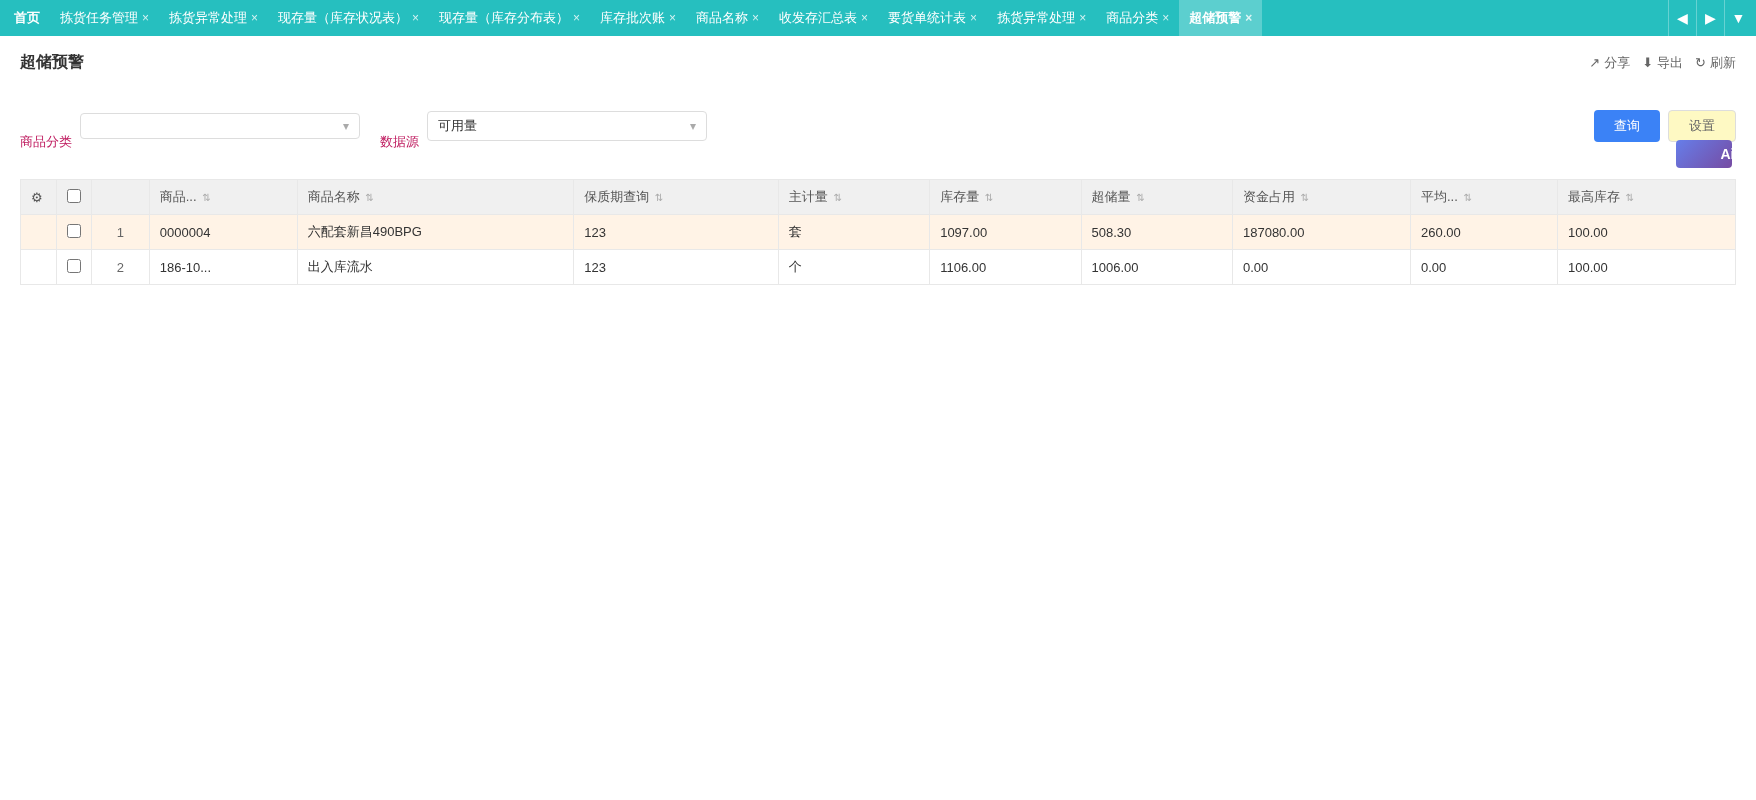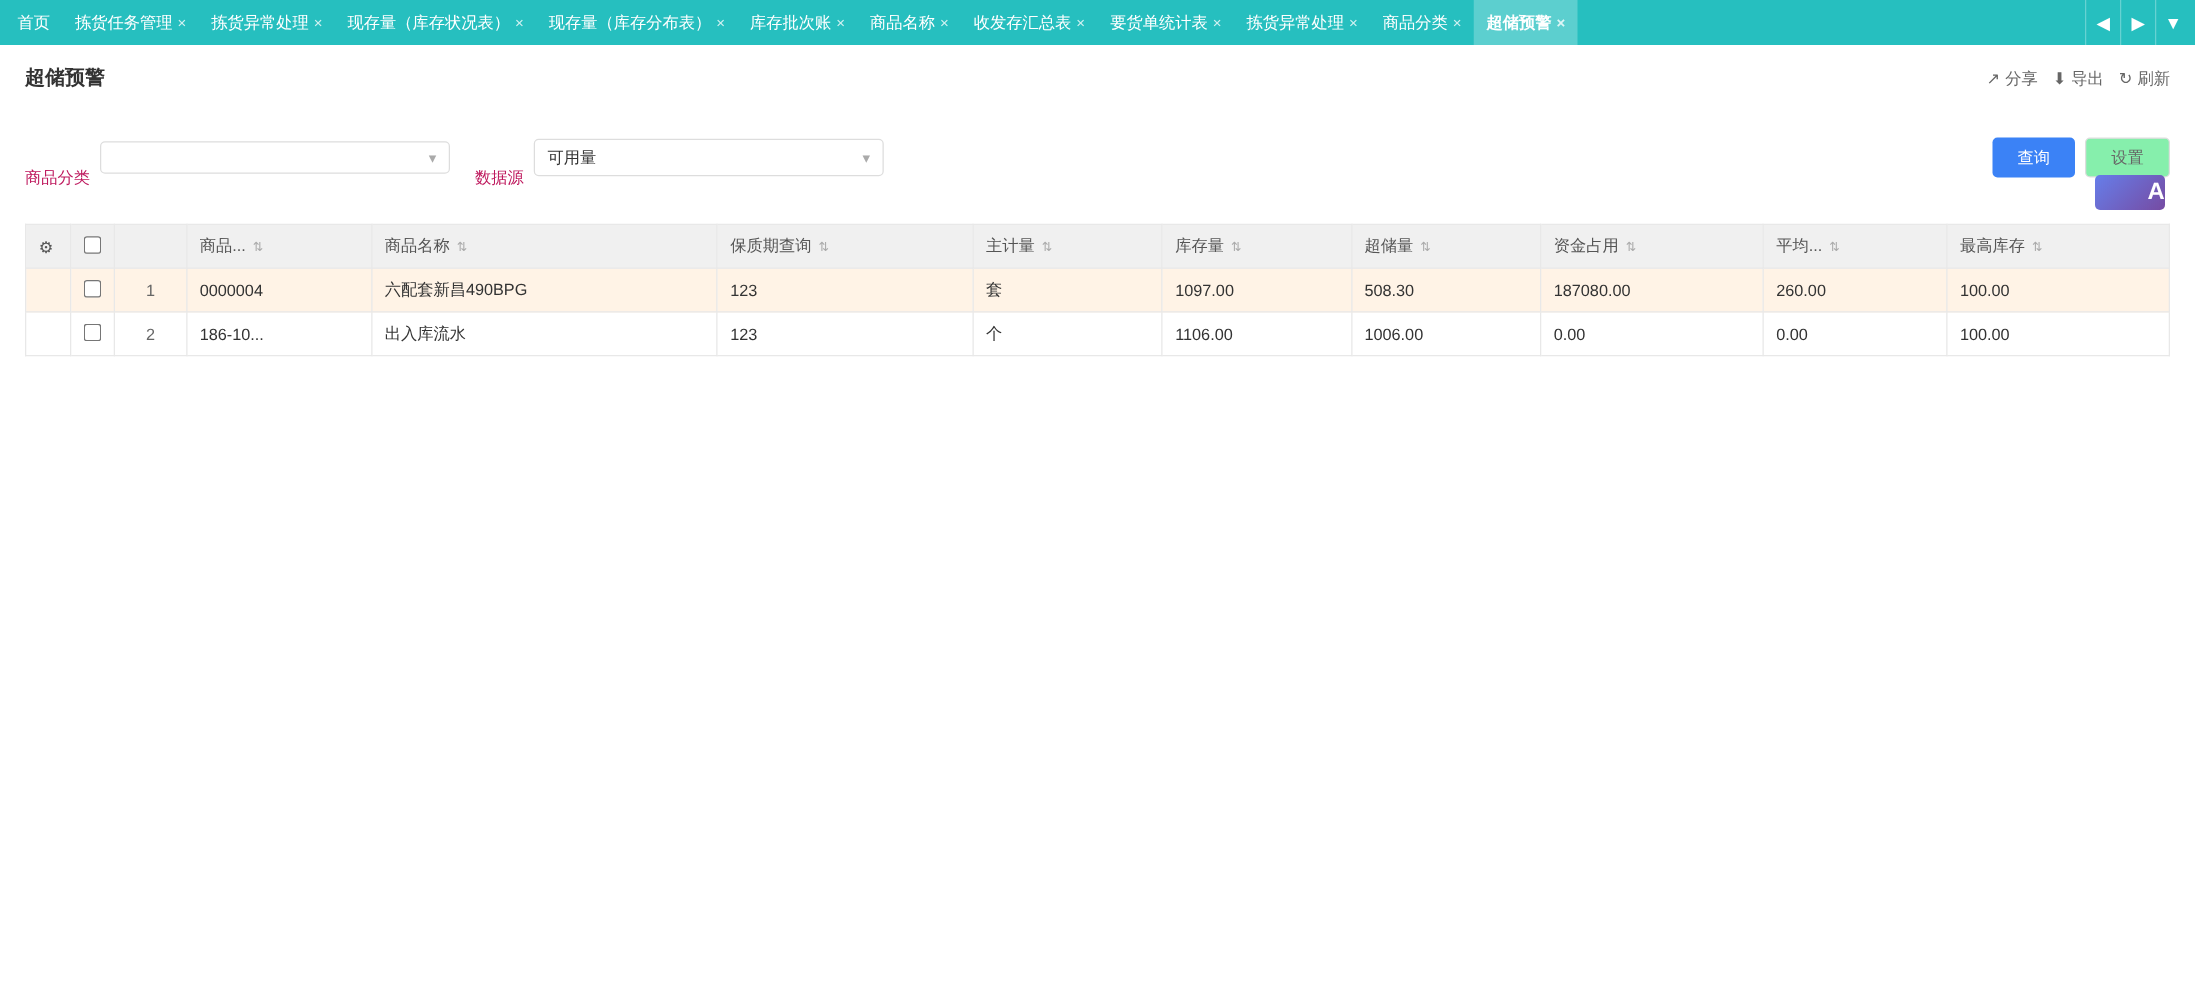--- a/index.html
+++ b/index.html
@@ -25,21 +25,21 @@
       cursor: pointer;
       flex-shrink: 0;
     }
     .top-nav .nav-item.active { background: rgba(255,255,255,0.25); font-weight: bold; }
     .nav-close {
       margin-left: 4px;
       font-size: 12px;
       color: rgba(255,255,255,0.8);
       cursor: pointer;
     }
-    .nav-item.home { font-weight: normal; }
+    .nav-item.home { font-weight: bold; }
     .nav-arrows {
       margin-left: auto;
       display: flex;
       align-items: center;
     }
     .nav-arrow {
       width: 28px;
       height: 36px;
       display: flex;
       align-items: center;
@@ -125,21 +125,21 @@
     .btn-query {
       background: #3b82f6;
       color: #fff;
       border: none;
       border-radius: 4px;
       padding: 6px 20px;
       cursor: pointer;
       font-size: 13px;
     }
     .btn-settings {
-      background: #86efac;
+      background: #fef9c3;
       color: #666;
       border: 1px solid #ddd;
       border-radius: 4px;
       padding: 6px 20px;
       cursor: pointer;
       font-size: 13px;
     }
 
     
     .data-table {
@@ -191,21 +191,21 @@
       height: 14px;
     }
 
     
     .ai-badge {
       position: fixed;
       top: 140px;
       right: 24px;
       background: linear-gradient(135deg, #667eea, #764ba2);
       color: #fff;
-      font-size: 19px;
+      font-size: 14px;
       font-weight: bold;
       width: 56px;
       height: 28px;
       display: flex;
       align-items: center;
       justify-content: center;
       border-radius: 4px;
       cursor: pointer;
       padding-left: 47px;
     }

